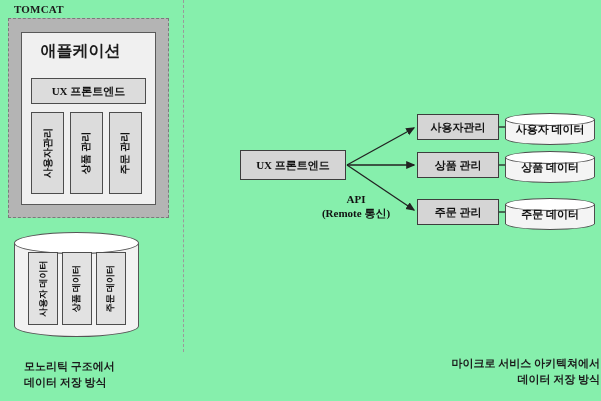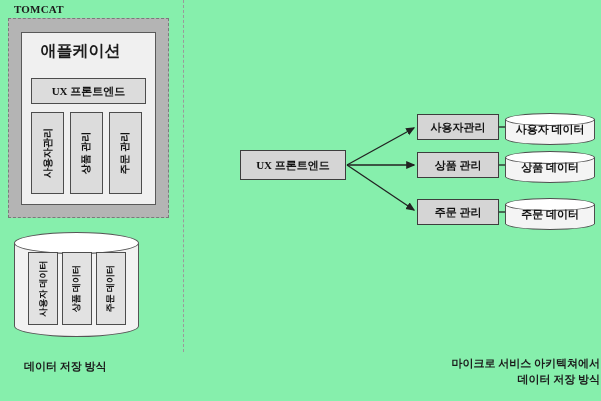--- a/index.html
+++ b/index.html
@@ -309,20 +309,21 @@
     </div>
     <div class="dbox dbox-1">
       <span class="vtext">상품 데이터</span>
     </div>
     <div class="dbox dbox-2">
       <span class="vtext">주문 데이터</span>
     </div>
   </div>
 
   <div class="abs cap-left">
+    <div>모노리틱 구조에서</div>
     <div>데이터 저장 방식</div>
   </div>
 
   <div class="abs divider"></div>
 
   <div class="abs ux-right">UX 프론트엔드</div>
 
   <div class="abs svc svc-0">사용자관리</div>
   <div class="abs svc svc-1">상품 관리</div>
   <div class="abs svc svc-2">주문 관리</div>
@@ -339,20 +340,24 @@
     <div class="top-ell"></div>
     <div class="cap">상품 데이터</div>
   </div>
   <div class="abs cyl-r cyl-r-2">
     <div class="bot-ell"></div>
     <div class="body"></div>
     <div class="top-ell"></div>
     <div class="cap">주문 데이터</div>
   </div>
 
+  <div class="abs api-cap">
+    <div>API</div>
+    <div>(Remote 통신)</div>
+  </div>
 
   <div class="abs cap-right">
     <div>마이크로 서비스 아키텍쳐에서</div>
     <div>데이터 저장 방식</div>
   </div>
 
   <svg class="svg-layer" viewBox="0 0 601 401" xmlns="http://www.w3.org/2000/svg">
     <defs>
       <marker id="arrow" markerWidth="7" markerHeight="7" refX="6" refY="3" orient="auto" markerUnits="strokeWidth">
         <path d="M0,0 L7,3 L0,6 z" fill="#222222"></path>

